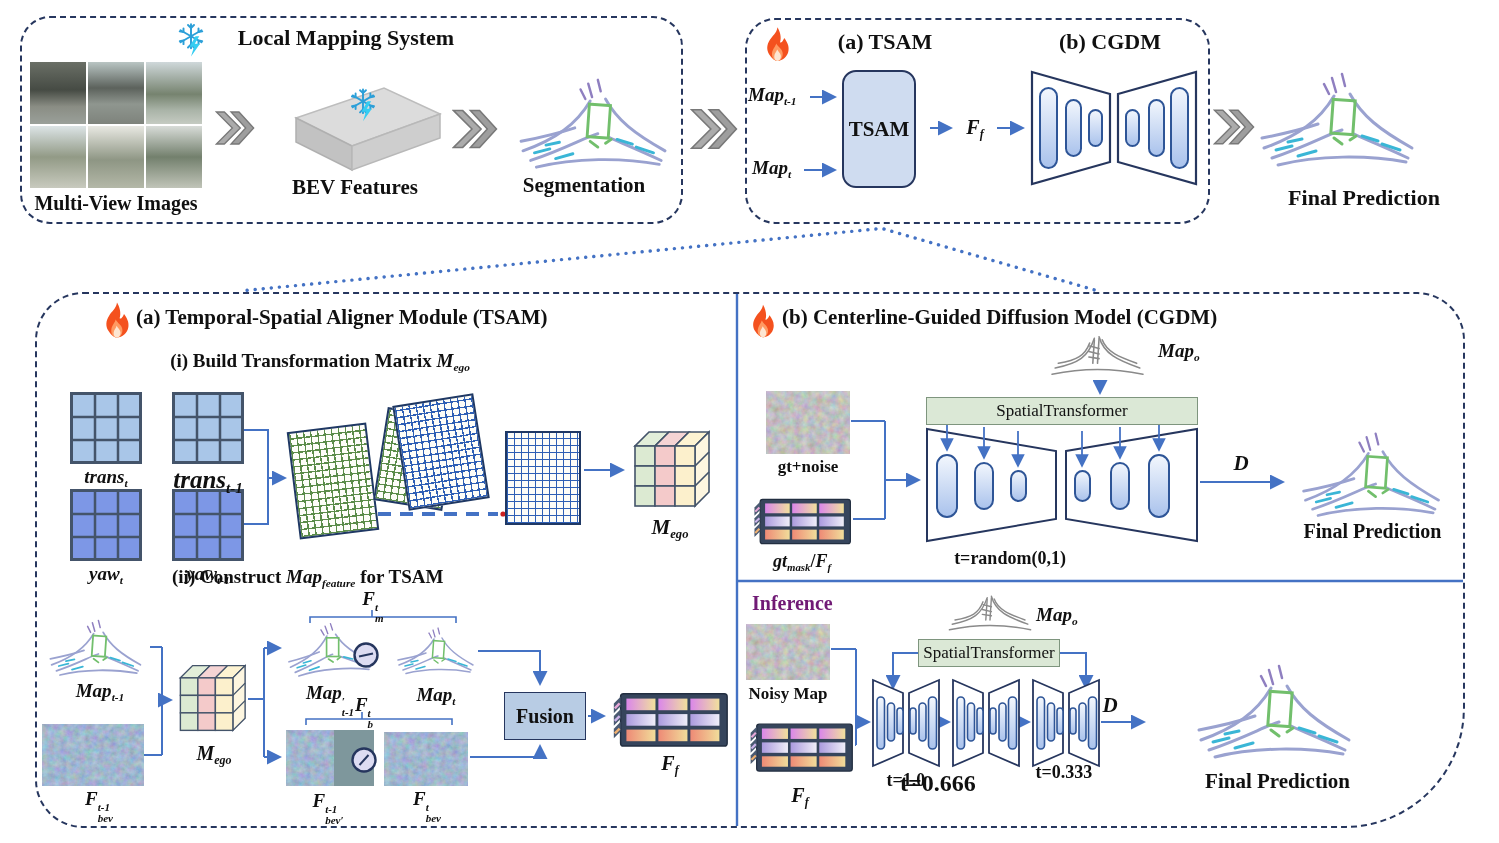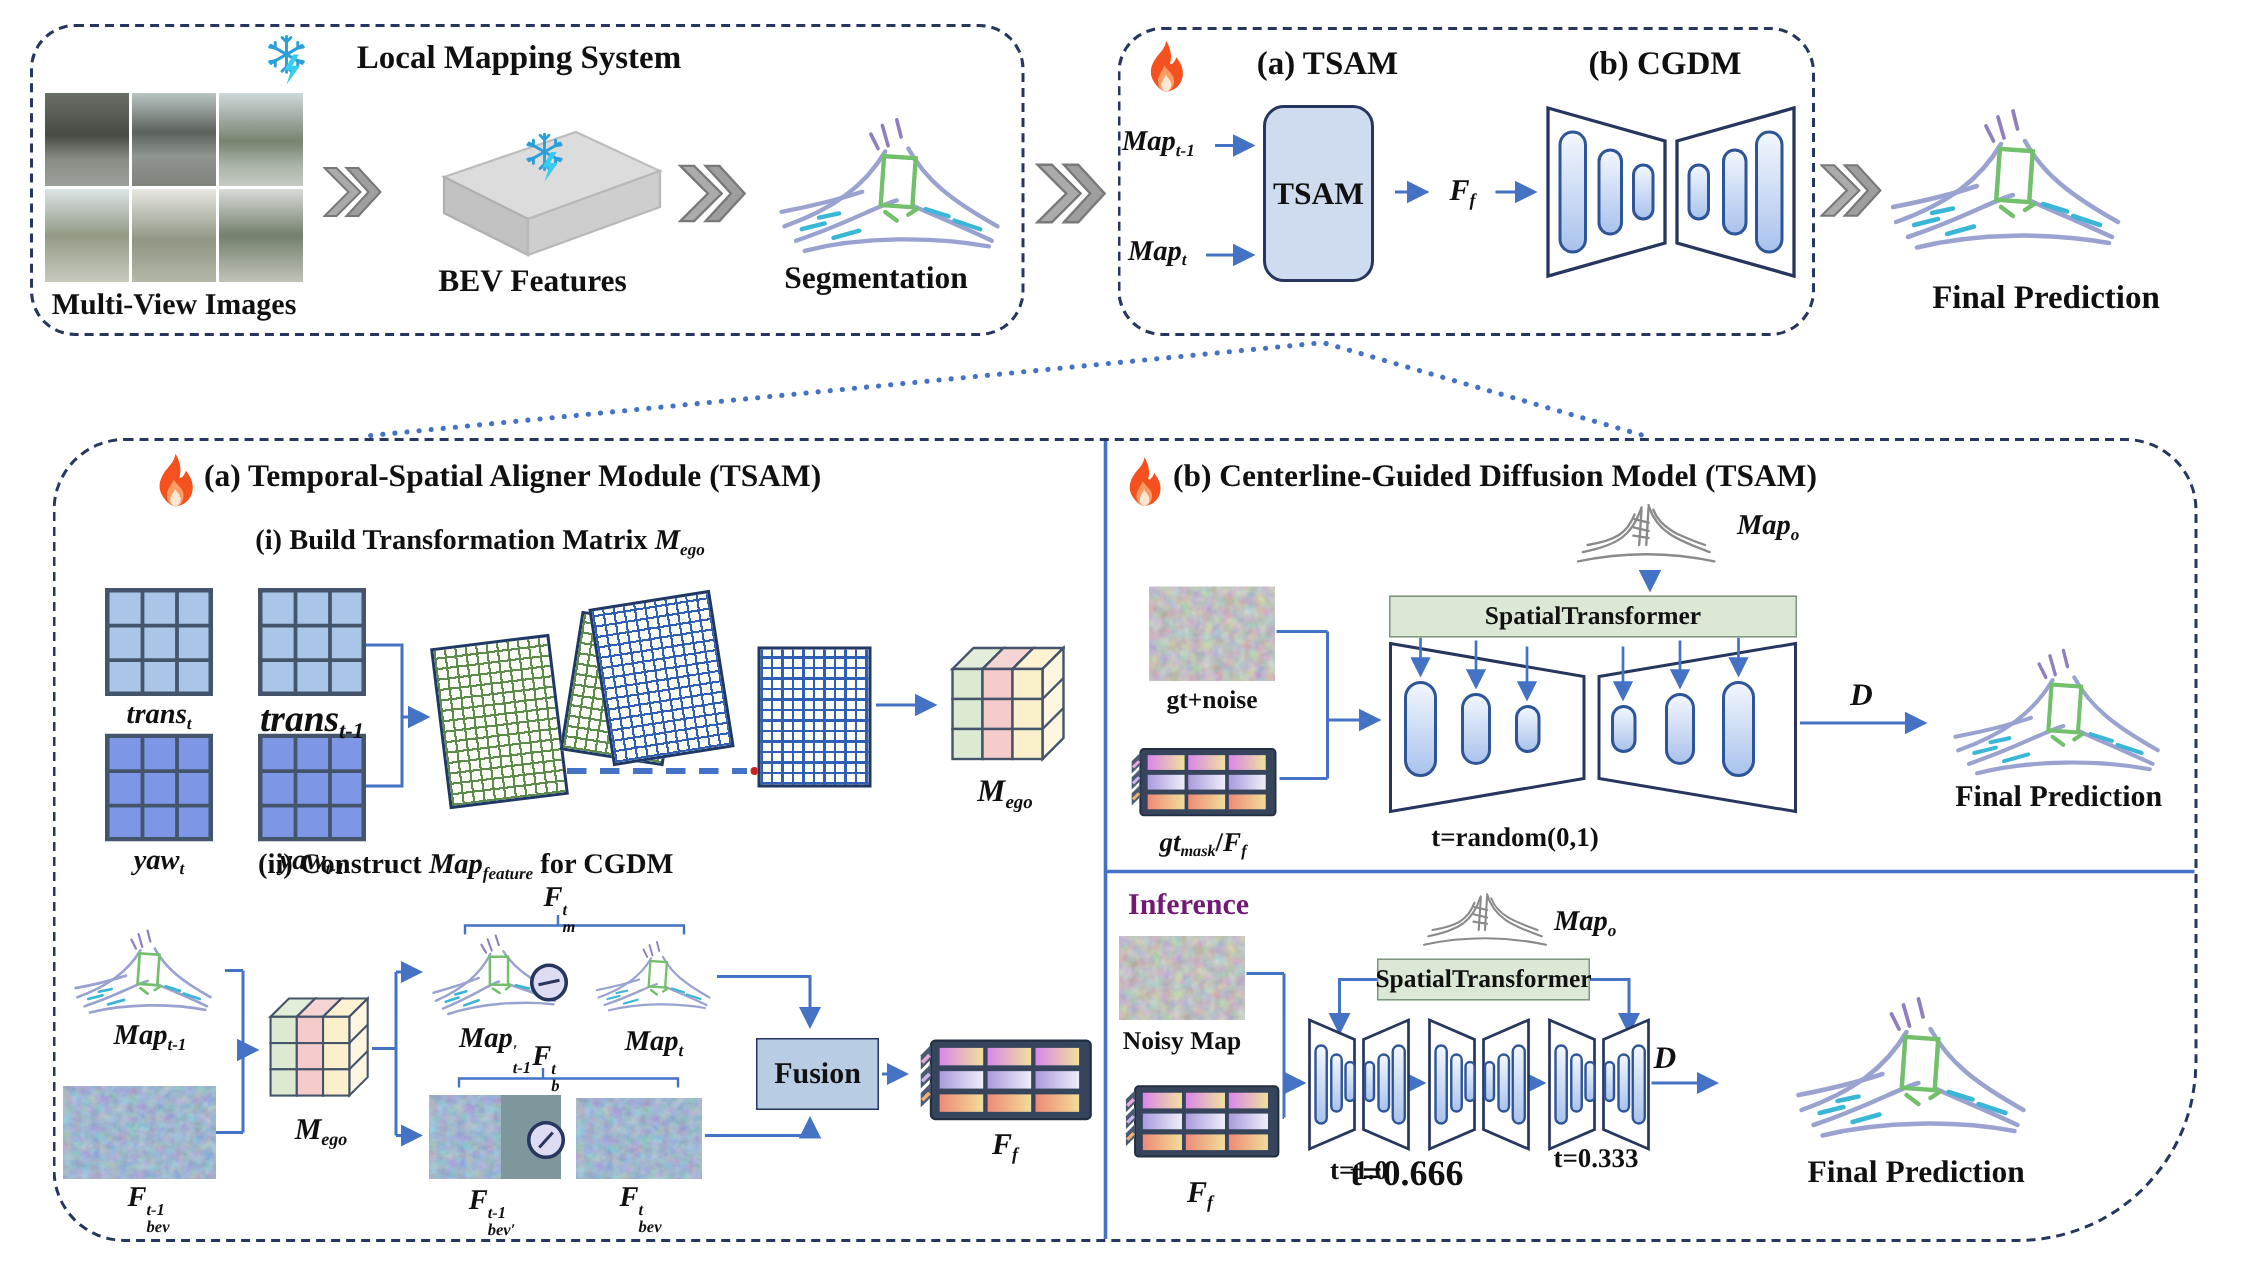--- a/index.html
+++ b/index.html
@@ -11,21 +11,21 @@
   .math .rm,.rm{font-style:normal}
   sub,sup{font-size:0.6em}
   sub{vertical-align:-0.35em}
   .ss{display:inline-flex;flex-direction:column;font-size:0.58em;line-height:1.05;vertical-align:-0.5em;text-align:left}
   .dash{position:absolute;border:2.6px dashed #26365e;box-sizing:border-box}
   .fgrid{position:absolute;border:2px solid #1f3864;background-color:#fdfdf8;box-sizing:border-box}
   .fgrid.g{background-image:repeating-linear-gradient(90deg,#5b8c49 0 1.4px,transparent 1.4px 7px),repeating-linear-gradient(0deg,#5b8c49 0 1.4px,transparent 1.4px 7px)}
   .fgrid.b{background-image:repeating-linear-gradient(90deg,#2e5fb5 0 1.4px,transparent 1.4px 7px),repeating-linear-gradient(0deg,#2e5fb5 0 1.4px,transparent 1.4px 7px)}
   .mv{position:absolute;display:grid;grid-template-columns:1fr 1fr 1fr;grid-template-rows:1fr 1fr;gap:2px;background:#fff}
   .mv div{width:100%;height:100%}
-  .stbox{position:absolute;background:#dbe8d6;border:1.6px solid #7e957e;display:flex;align-items:center;justify-content:center;font-weight:bold;color:#111;box-sizing:border-box}
+  .stbox{position:absolute;background:#dbe8d6;border:1.6px solid #7e957e;display:flex;align-items:center;justify-content:center;font-weight:normal;color:#111;box-sizing:border-box}
   .fillbox{position:absolute;display:flex;align-items:center;justify-content:center;font-weight:bold;color:#111;box-sizing:border-box}
   .tsambox{background:#cfdcf0;border:2px solid #26365e;border-radius:14px}
   .fusionbox{background:#b8cce4;border:1.8px solid #26365e}
   svg.abs{display:block}
 </style>
 </head>
 <body>
 
 <div class="canvas">
 
@@ -372,21 +372,21 @@
   <div class="fgrid g" style="left:293px;top:427px;width:80px;height:108px;transform:rotate(-7deg)"></div>
   <div class="fgrid g" style="left:380px;top:412px;width:70px;height:94px;transform:rotate(9deg)"></div>
   <div class="fgrid b" style="left:400px;top:399px;width:82px;height:106px;transform:rotate(-9deg)"></div>
   <div class="fgrid b" style="left:505px;top:431px;width:76px;height:94px"></div>
 
   <svg class="abs" style="left:630px;top:424px" width="80" height="90">
       <use href="#sym-cube" width="80" height="90"></use>
     </svg>
   <div class="lbl math" style="left:630px;top:516px;width:80px;font-size:21px"><span>M</span><sub>ego</sub></div>
 
-  <div class="lbl math" style="left:172px;top:566px;width:260px;font-size:19px"><span class="rm">(ii) Construct  </span><span>Map</span><sub>feature</sub><span class="rm">  for CGDM</span></div>
+  <div class="lbl math" style="left:172px;top:566px;width:260px;font-size:19px"><span class="rm">(ii) Construct  </span><span>Map</span><sub>feature</sub><span class="rm">  for TSAM</span></div>
 
   <svg class="abs" style="left:42px;top:618px" width="108" height="60">
       <use href="#sym-map" width="108" height="60"></use>
     </svg>
   <div class="lbl math" style="left:55px;top:680px;width:90px;font-size:19px"><span>Map</span><sub>t-1</sub></div>
   <svg class="abs" style="left:42px;top:724px" width="102" height="62">
       <rect width="102" height="62" filter="url(#fNoiseBlue)"></rect>
     </svg>
   <div class="lbl math" style="left:62px;top:788px;width:74px;font-size:19px"><span>F</span><span class="ss">
         <span>t-1</span>
@@ -448,21 +448,21 @@
       <span>Fusion</span>
     </div>
   <svg class="abs" style="left:610px;top:686px" width="120" height="62">
       <use href="#sym-slab" width="120" height="62"></use>
     </svg>
   <div class="lbl math" style="left:648px;top:752px;width:44px;font-size:20px"><span>F</span><sub>f</sub></div>
 
   <svg class="abs" style="left:750px;top:303px" width="26" height="36">
       <use href="#sym-fire" width="26" height="36"></use>
     </svg>
-  <div class="lbl left" style="left:782px;top:306px;width:410px;font-size:21px">(b) Centerline-Guided Diffusion Model (TSAM)</div>
+  <div class="lbl left" style="left:782px;top:306px;width:410px;font-size:21px">(b) Centerline-Guided Diffusion Model (CGDM)</div>
 
   <svg class="abs" style="left:1045px;top:332px" width="105" height="47">
       <use href="#sym-mapo" width="105" height="47"></use>
     </svg>
   <div class="lbl math left" style="left:1158px;top:340px;font-size:19px"><span>Map</span><sub>o</sub></div>
   <div class="stbox" style="left:926px;top:397px;width:272px;height:28px;font-size:17px">
       <span>SpatialTransformer</span>
     </div>
 
   <svg class="abs" style="left:766px;top:391px" width="84" height="63">

